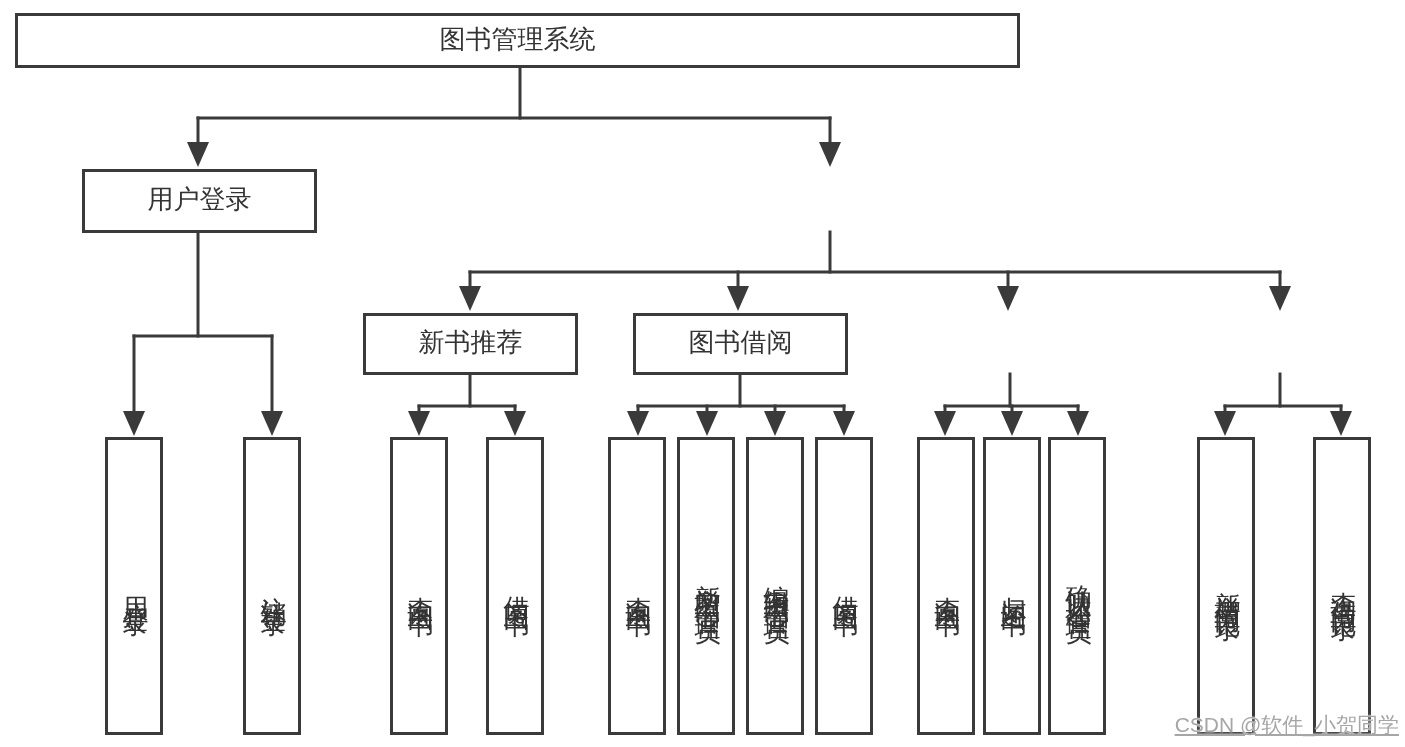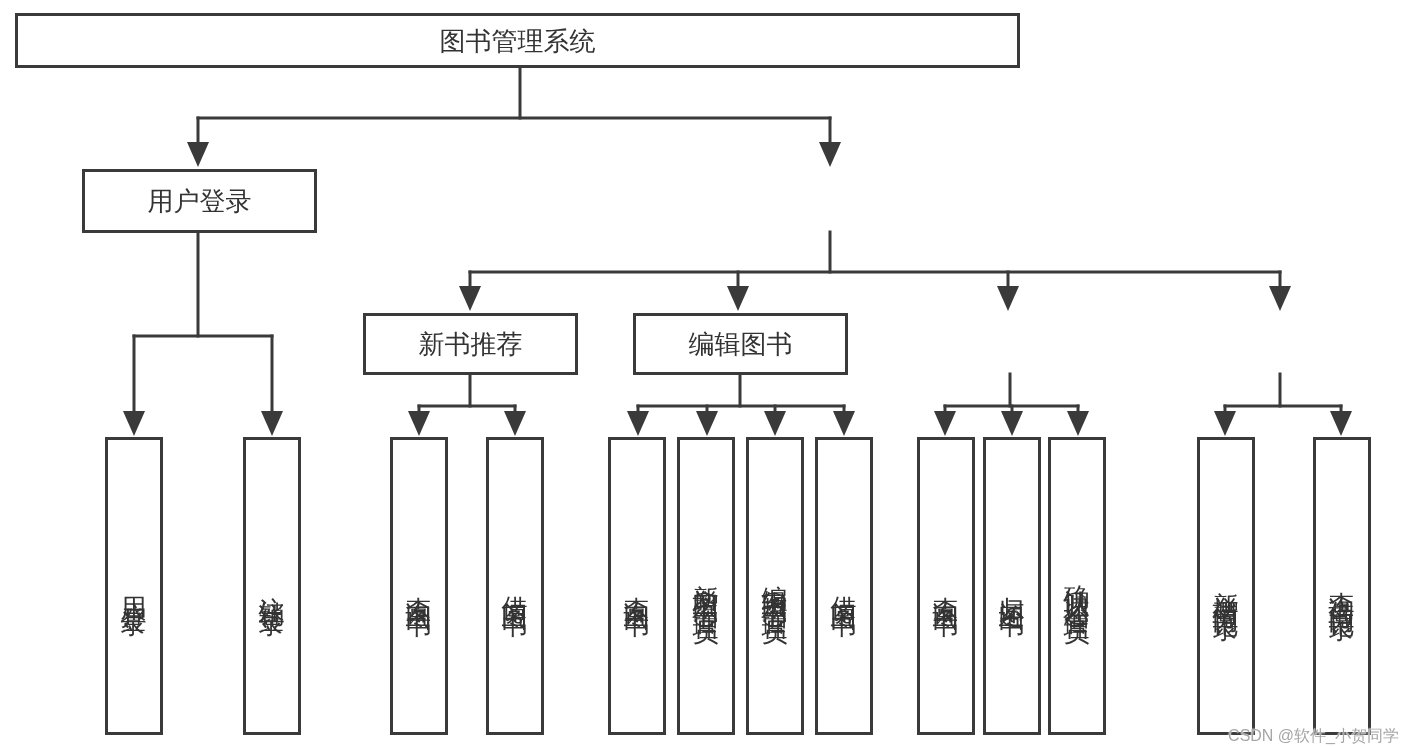--- a/index.html
+++ b/index.html
@@ -22,35 +22,37 @@
     position: absolute;
     box-sizing: border-box;
     border: 3px solid #3a3a3a;
     background: #ffffff;
     display: flex;
     align-items: center;
     justify-content: center;
     font-size: 26px;
     line-height: 1;
     white-space: nowrap;
+    font-family: Liberation Mono, monospace;
   }
   .leaf span {
     writing-mode: vertical-rl;
     text-orientation: mixed;
     letter-spacing: 5px;
     line-height: 1;
   }
   .watermark {
     position: absolute;
     right: 6px;
-    bottom: 0;
-    font-size: 16px;
+    bottom: 8px;
+    font-size: 21px;
     color: #a6a6a6;
     text-shadow: 0 0 2px #ffffff, 0 0 1px #ffffff;
     white-space: nowrap;
+    text-decoration: underline;
   }
 </style>
 </head>
 <body>
 
 <div class="stage">
 
   <svg class="connectors" width="1405" height="747" viewBox="0 0 1405 747" xmlns="http://www.w3.org/2000/svg">
     <g stroke="#3a3a3a" stroke-width="3" stroke-linecap="square" fill="none">
 
@@ -122,21 +124,21 @@
   </div>
 
   <div class="node" style="left:82px; top:169px; width:235px; height:64px;">
     <span>用户登录</span>
   </div>
 
   <div class="node" style="left:363px; top:313px; width:215px; height:62px;">
     <span>新书推荐</span>
   </div>
   <div class="node" style="left:633px; top:313px; width:215px; height:62px;">
-    <span>编辑图书</span>
+    <span>图书借阅</span>
   </div>
 
   <div class="node leaf" style="left:105px; top:437px; width:58px; height:298px;">
     <span>用户登录</span>
   </div>
   <div class="node leaf" style="left:243px; top:437px; width:58px; height:298px;">
     <span>注销登录</span>
   </div>
 
   <div class="node leaf" style="left:390px; top:437px; width:58px; height:298px;">

